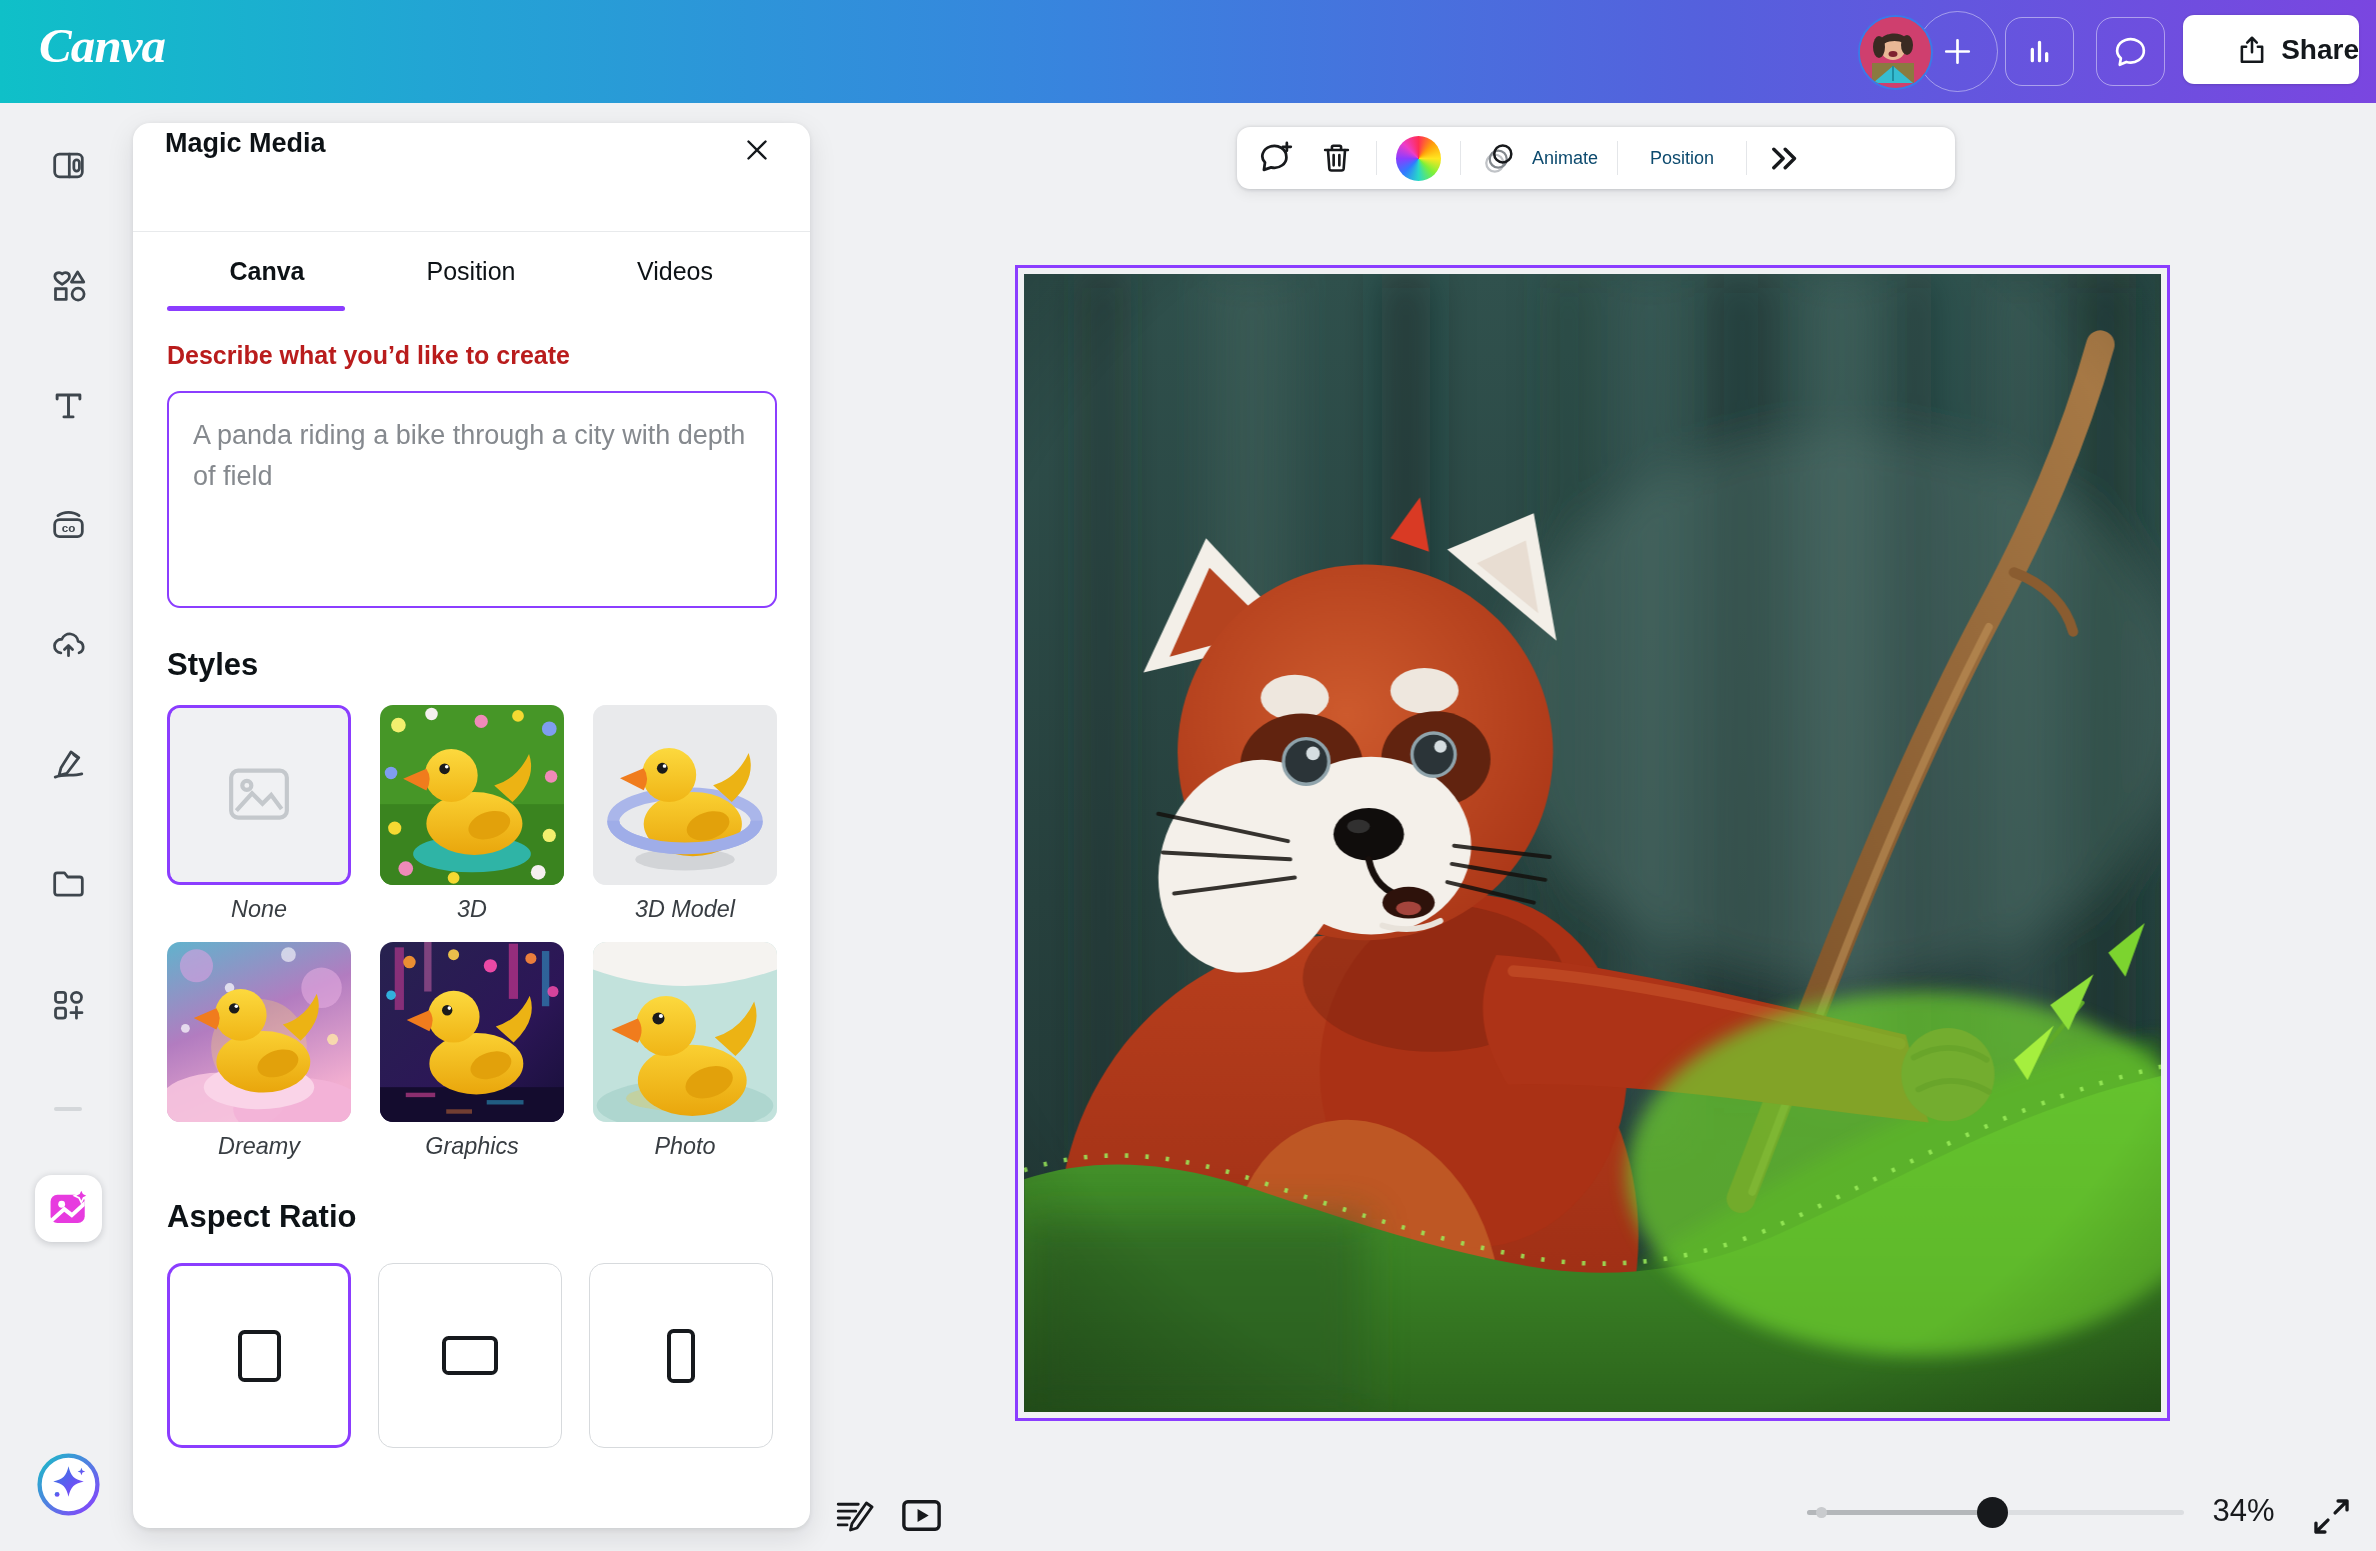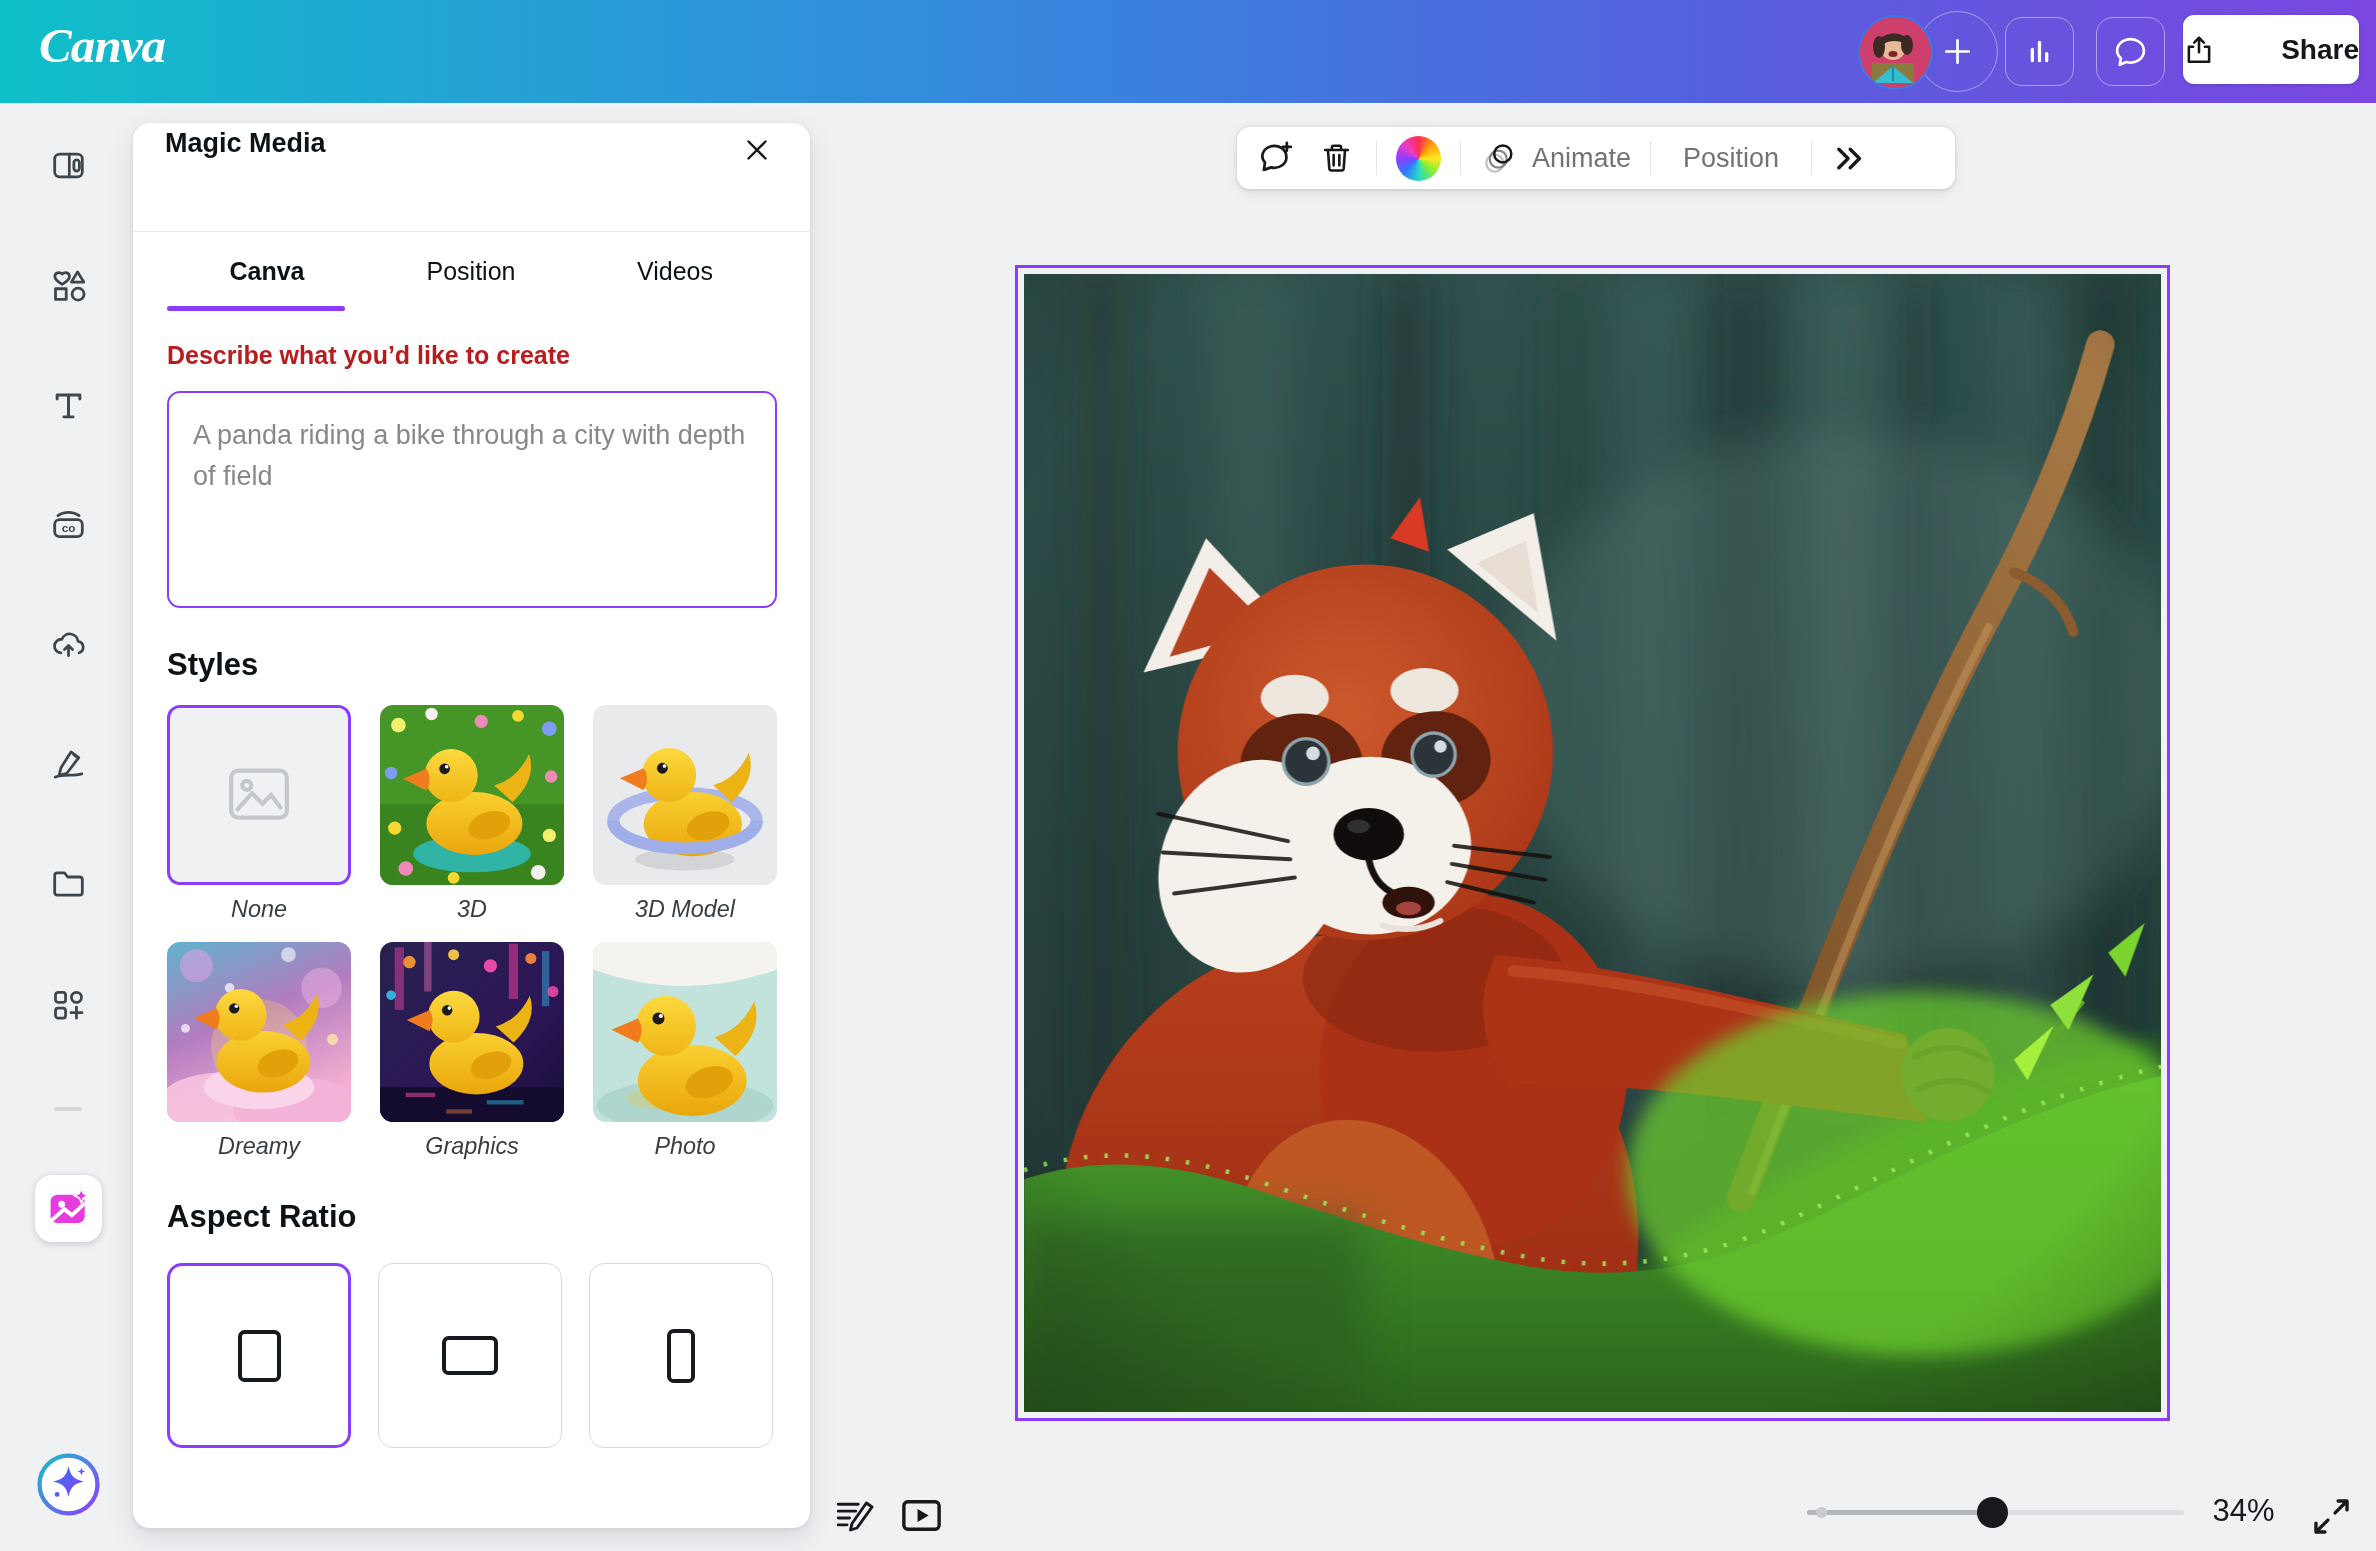--- a/index.html
+++ b/index.html
@@ -10,21 +10,21 @@
           background:linear-gradient(90deg,#0fc0c8 0%,#22a5d4 18%,#3884de 45%,#5560dd 72%,#7a46e0 100%);}
   .logo{position:absolute;left:39px;top:17px;font-family:"Liberation Serif",serif;
         font-style:italic;font-weight:bold;font-size:49px;color:#fff;letter-spacing:-0.9px;}
   .avatar{position:absolute;left:1858px;top:15px;width:71px;height:71px;border-radius:50%;
           border:2.8px solid #3a7ae8;overflow:hidden;z-index:3;background:#cf3f6e;}
   .tb-circle{position:absolute;left:1917px;top:11.2px;width:79px;height:79px;border-radius:50%;
              border:1.9px solid rgba(255,255,255,.42);display:flex;align-items:center;justify-content:center;z-index:2;}
   .tb-sq{position:absolute;top:17px;width:67px;height:67px;border-radius:17px;border:1.9px solid rgba(255,255,255,.45);
          display:flex;align-items:center;justify-content:center;}
   .share-btn{position:absolute;left:2183px;top:15px;width:176px;height:69px;background:#fff;border-radius:11.2px;
-             display:flex;align-items:center;justify-content:space-between;gap:13px;font-size:28px;font-weight:bold;color:#14181c;
+             display:flex;align-items:center;justify-content:flex-end;gap:13px;font-size:28px;font-weight:bold;color:#14181c;
              box-shadow:0 0.9px 2.8px rgba(0,0,0,.15);}
   
   .rail-btn{position:absolute;left:42px;width:52px;height:52px;display:flex;align-items:center;justify-content:center;}
   .rail-divider{position:absolute;left:54px;width:28px;height:3.7px;border-radius:1.9px;background:#d4d7da;}
   .rail-active{position:absolute;left:35px;width:67px;height:67px;background:#fff;border-radius:17px;
                box-shadow:0 1.9px 7.5px rgba(20,30,40,.18);display:flex;align-items:center;justify-content:center;}
   .rail-ai{position:absolute;left:35px;width:67px;height:67px;display:flex;align-items:center;justify-content:center;}
   
   .panel{position:absolute;left:133px;top:123px;width:677px;height:1405px;background:#fff;border-radius:17px;
          box-shadow:0 1.9px 5.6px rgba(16,22,26,.08),0 9.4px 28px rgba(16,22,26,.10);}
@@ -54,21 +54,21 @@
   .aspect-card.selected{border:3.7px solid #8b3dff;}
   .ar-rect{box-sizing:border-box;border:4.7px solid #16191d;border-radius:6.6px;}
   .ar-square{width:43px;height:52px;}
   .ar-landscape{width:56px;height:39px;}
   .ar-portrait{width:28px;height:54px;}
   
   .toolbar{position:absolute;left:1237px;top:127px;width:718px;height:62px;background:#fff;border-radius:13px;
            box-shadow:0 0.9px 3.7px rgba(10,16,20,.14),0 3.7px 13px rgba(10,16,20,.08);
            display:flex;align-items:center;padding:0 17px;box-sizing:border-box;gap:19px;}
   .tbar-div{width:0.9px;height:34px;background:#e4e6e9;}
-  .tbar-label{font-size:27px;color:#737373;}
+  .tbar-label{font-size:18px;color:#0c4a6e;}
   .colorwheel{width:45px;height:45px;border-radius:50%;
       background:conic-gradient(#ff2d55,#ff9f0a,#ffe620,#7cf03a,#28d8c8,#2f7bff,#8b3dff,#ee3cc8,#ff2d55);}
   
   .canvas-frame{position:absolute;left:1015px;top:265px;width:1155px;height:1156px;box-sizing:border-box;
                 border:3.7px solid #8b3dff;padding:5.6px;background:#f0f1f3;}
   .canvas-frame svg{display:block;width:100%;height:100%;}
   
   .bl-icon{position:absolute;display:flex;align-items:center;justify-content:center;}
   .zoom-track{position:absolute;left:1807px;top:1510px;width:377px;height:4.7px;border-radius:2.8px;background:#dcdee1;}
   .zoom-fill{position:absolute;left:0;top:0;height:4.7px;width:184px;border-radius:2.8px;background:#b4b7ba;}

